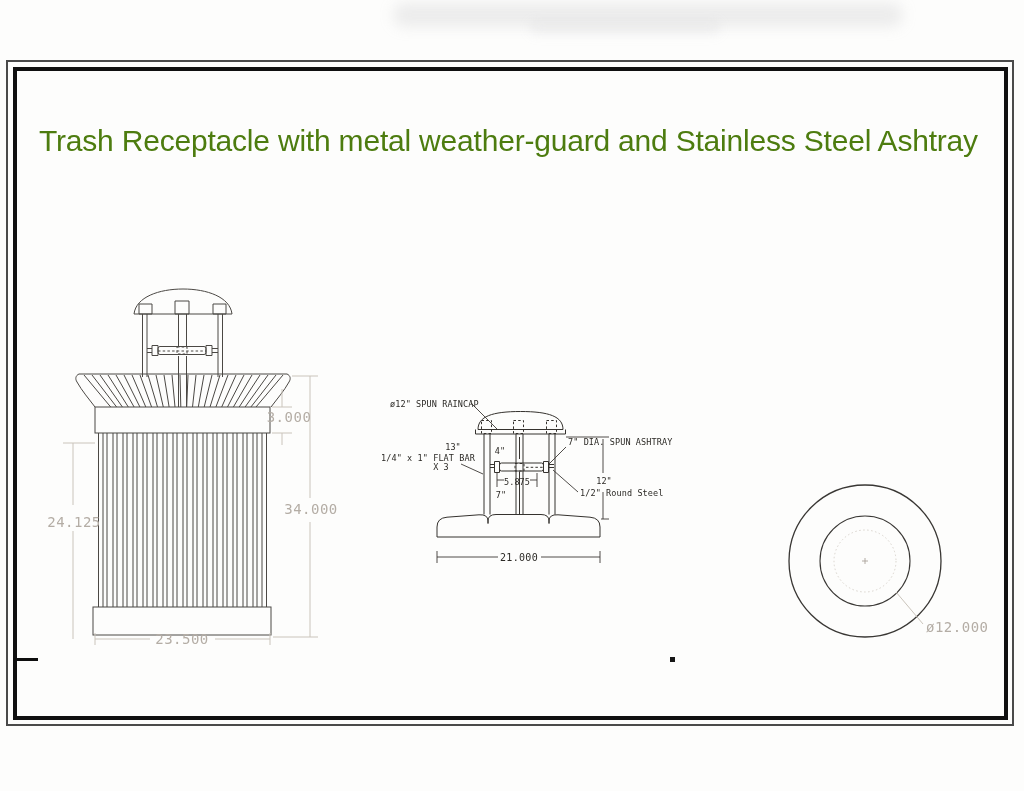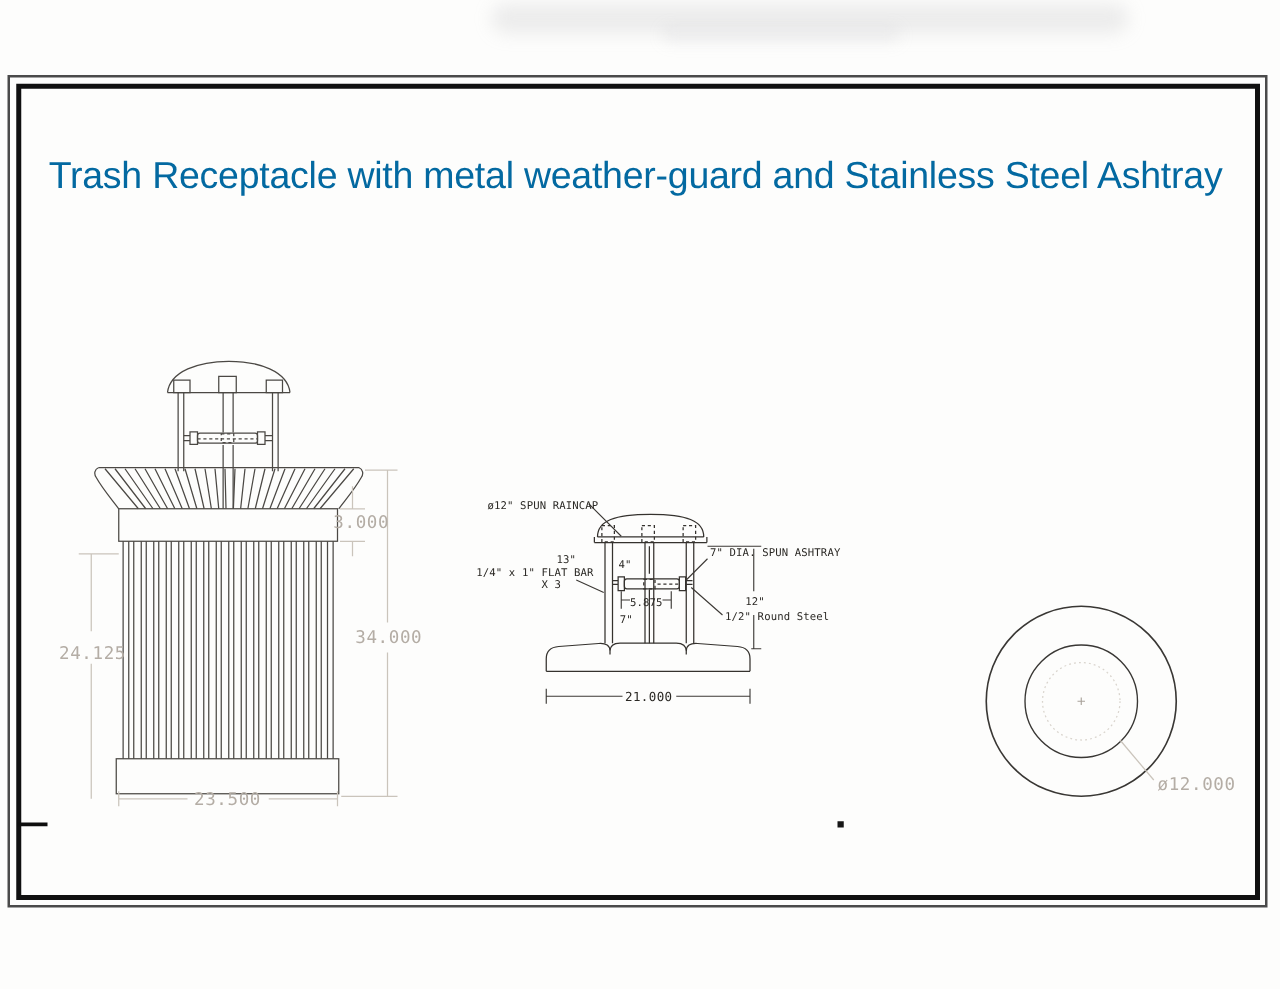--- a/index.html
+++ b/index.html
@@ -18,21 +18,21 @@
   .outer-border{
     position:absolute;left:6px;top:60px;width:1008px;height:666px;
     border:2px solid #4a4a4a;box-sizing:border-box;background:transparent;
   }
   .inner-border{
     position:absolute;left:13px;top:67px;width:995px;height:653px;
     border:4px solid #101010;box-sizing:border-box;background:transparent;
   }
   .title{
     position:absolute;left:39px;top:124px;margin:0;white-space:nowrap;
-    font-size:30px;font-weight:400;letter-spacing:-0.2px;color:#0369a1;
+    font-size:30px;font-weight:400;letter-spacing:-0.2px;color:#4d7c0f;
   }
   .tick-mark{
     position:absolute;left:14px;top:658px;width:24px;height:3px;background:#0e0e0e;
   }
   .artifact-dot{
     position:absolute;left:670px;top:657px;width:5px;height:5px;background:#161616;
   }
   svg.drawing{position:absolute;left:0;top:0;}
   
   .ln{stroke:#4b4844;stroke-width:1;fill:none;}

